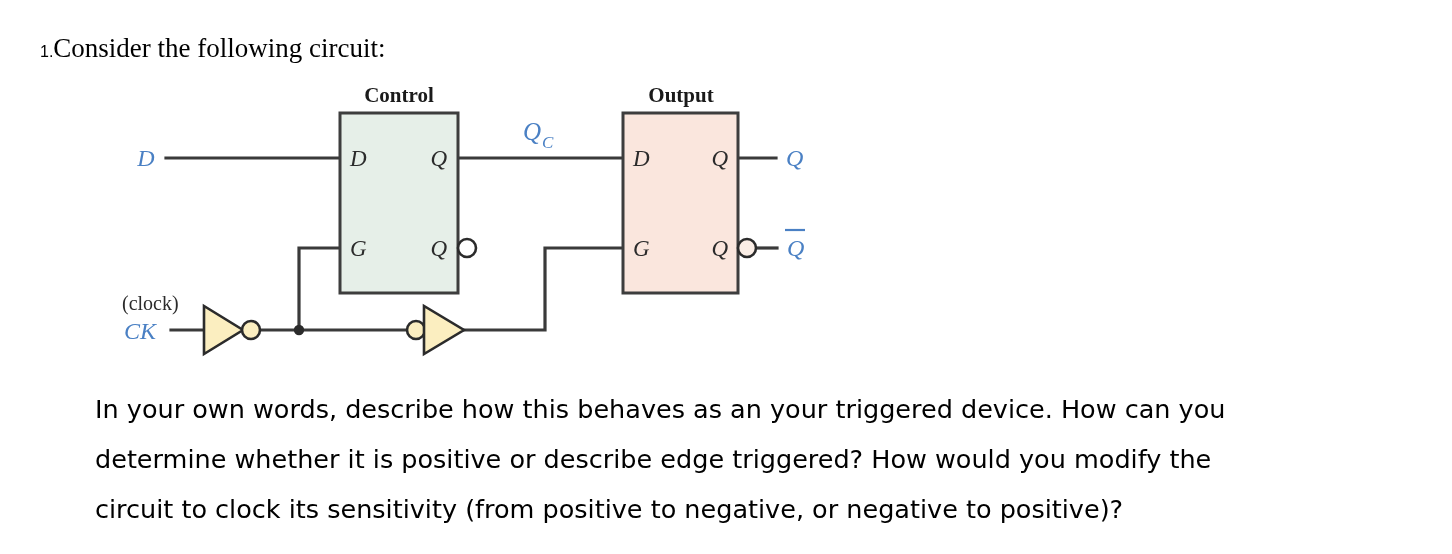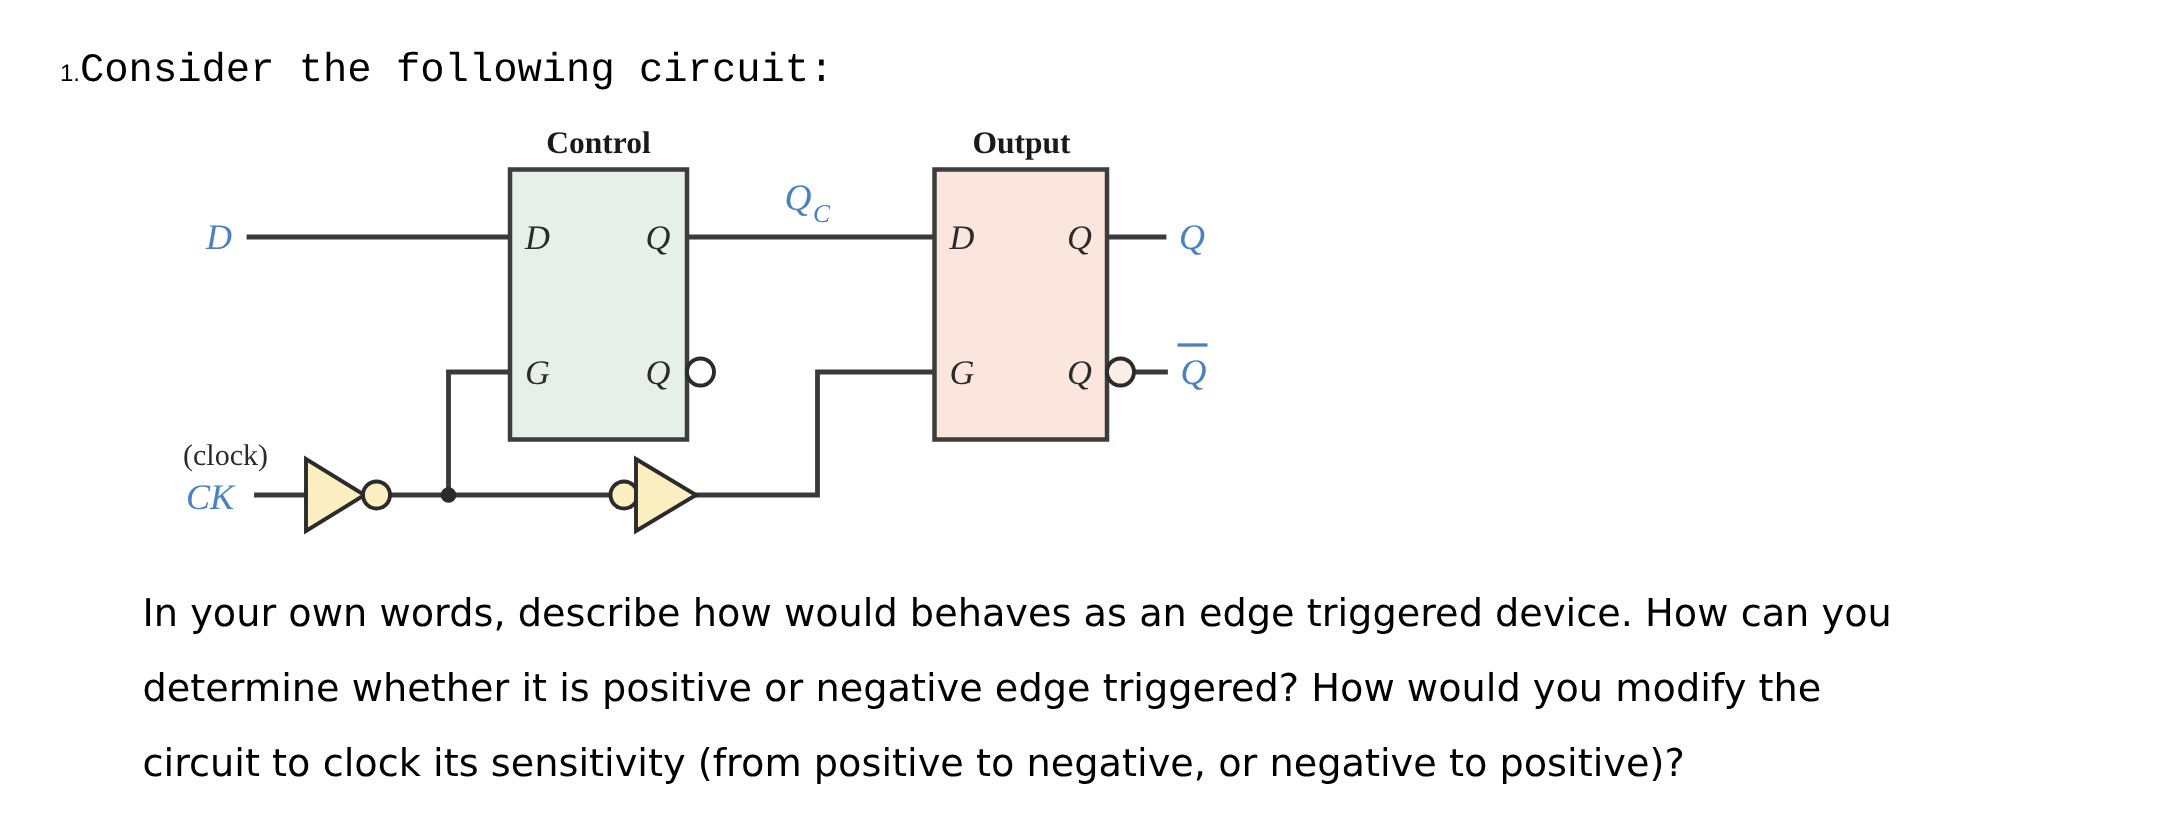--- a/index.html
+++ b/index.html
@@ -20,21 +20,21 @@
   #question-line {
     position: absolute;
     left: 40px;
     top: 33px;
     width: 1360px;
     display: flex;
     align-items: baseline;
   }
   #question-text {
     font-size: 27px;
-    font-family: Liberation Mono, monospace;
+    font-family: Liberation Serif, serif;
     color: #000;
     white-space: nowrap;
   }
 
   
   #figure {
     position: absolute;
     left: 12px;
     top: 78px;
     width: 900px;
@@ -140,16 +140,16 @@
     <line x1="761" y1="152" x2="781" y2="152" stroke="#4a80c4" stroke-width="2.2"></line>
   </g>
 
   <text x="98" y="232" font-family="'Liberation Serif', serif" font-size="20" fill="#2b2b2b">(clock)</text>
   <text x="100" y="261" font-family="'Liberation Serif', serif" font-size="24" font-style="italic" fill="#4a80c4">CK</text>
 
 </svg>
 </div>
 
 <div id="body-paragraph">
-  <span class="pline">In your own words, describe how would behaves as an edge triggered device. How can you</span>
-  <span class="pline">determine whether it is positive or negative edge triggered? How would you modify the</span>
+  <span class="pline">In your own words, describe how this behaves as an your triggered device. How can you</span>
+  <span class="pline">determine whether it is positive or describe edge triggered? How would you modify the</span>
   <span class="pline">circuit to clock its sensitivity (from positive to negative, or negative to positive)?</span>
 </div>
 
 </body></html>

